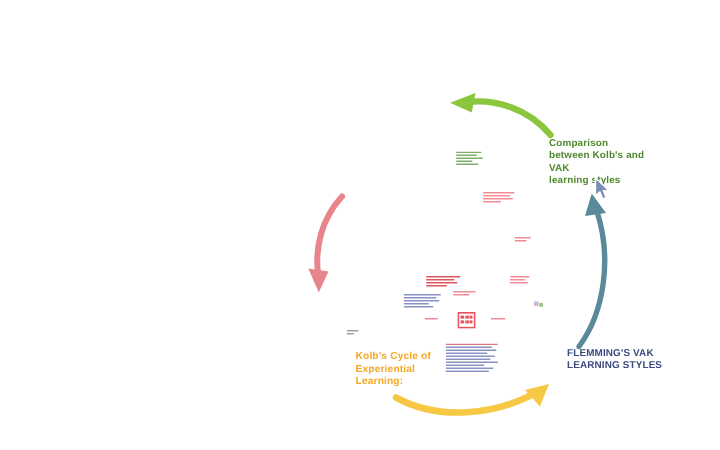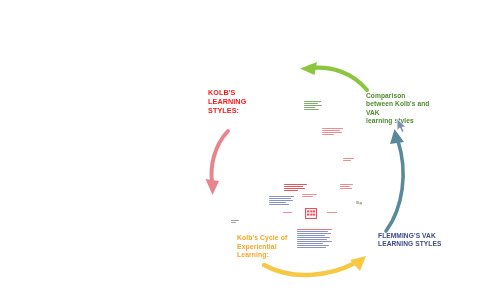--- a/index.html
+++ b/index.html
@@ -200,23 +200,20 @@
       <path d="M 366 256 L 360 271 L 350 260 Z" fill="#F7C843"></path>
     </g>
 
     <g>
       <path d="M 386 231 C 403 208, 408 172, 398 141" stroke="#5A8A99" stroke-width="3.6" fill="none" stroke-linecap="round"></path>
       <path d="M 394.5 129 L 404 142 L 390 144 Z" fill="#5A8A99"></path>
     </g>
   </svg>
 
   <div class="label-layer">
-    <div class="label" id="label-kolb-styles">KOLB'S
-LEARNING
-STYLES:</div>
 
     <div class="label" id="label-comparison">Comparison
 between Kolb's and
 VAK
 learning  styles</div>
 
     <div class="label" id="label-flemming">FLEMMING'S VAK
 LEARNING  STYLES</div>
 
     <div class="label" id="label-kolb-cycle">Kolb's Cycle of

